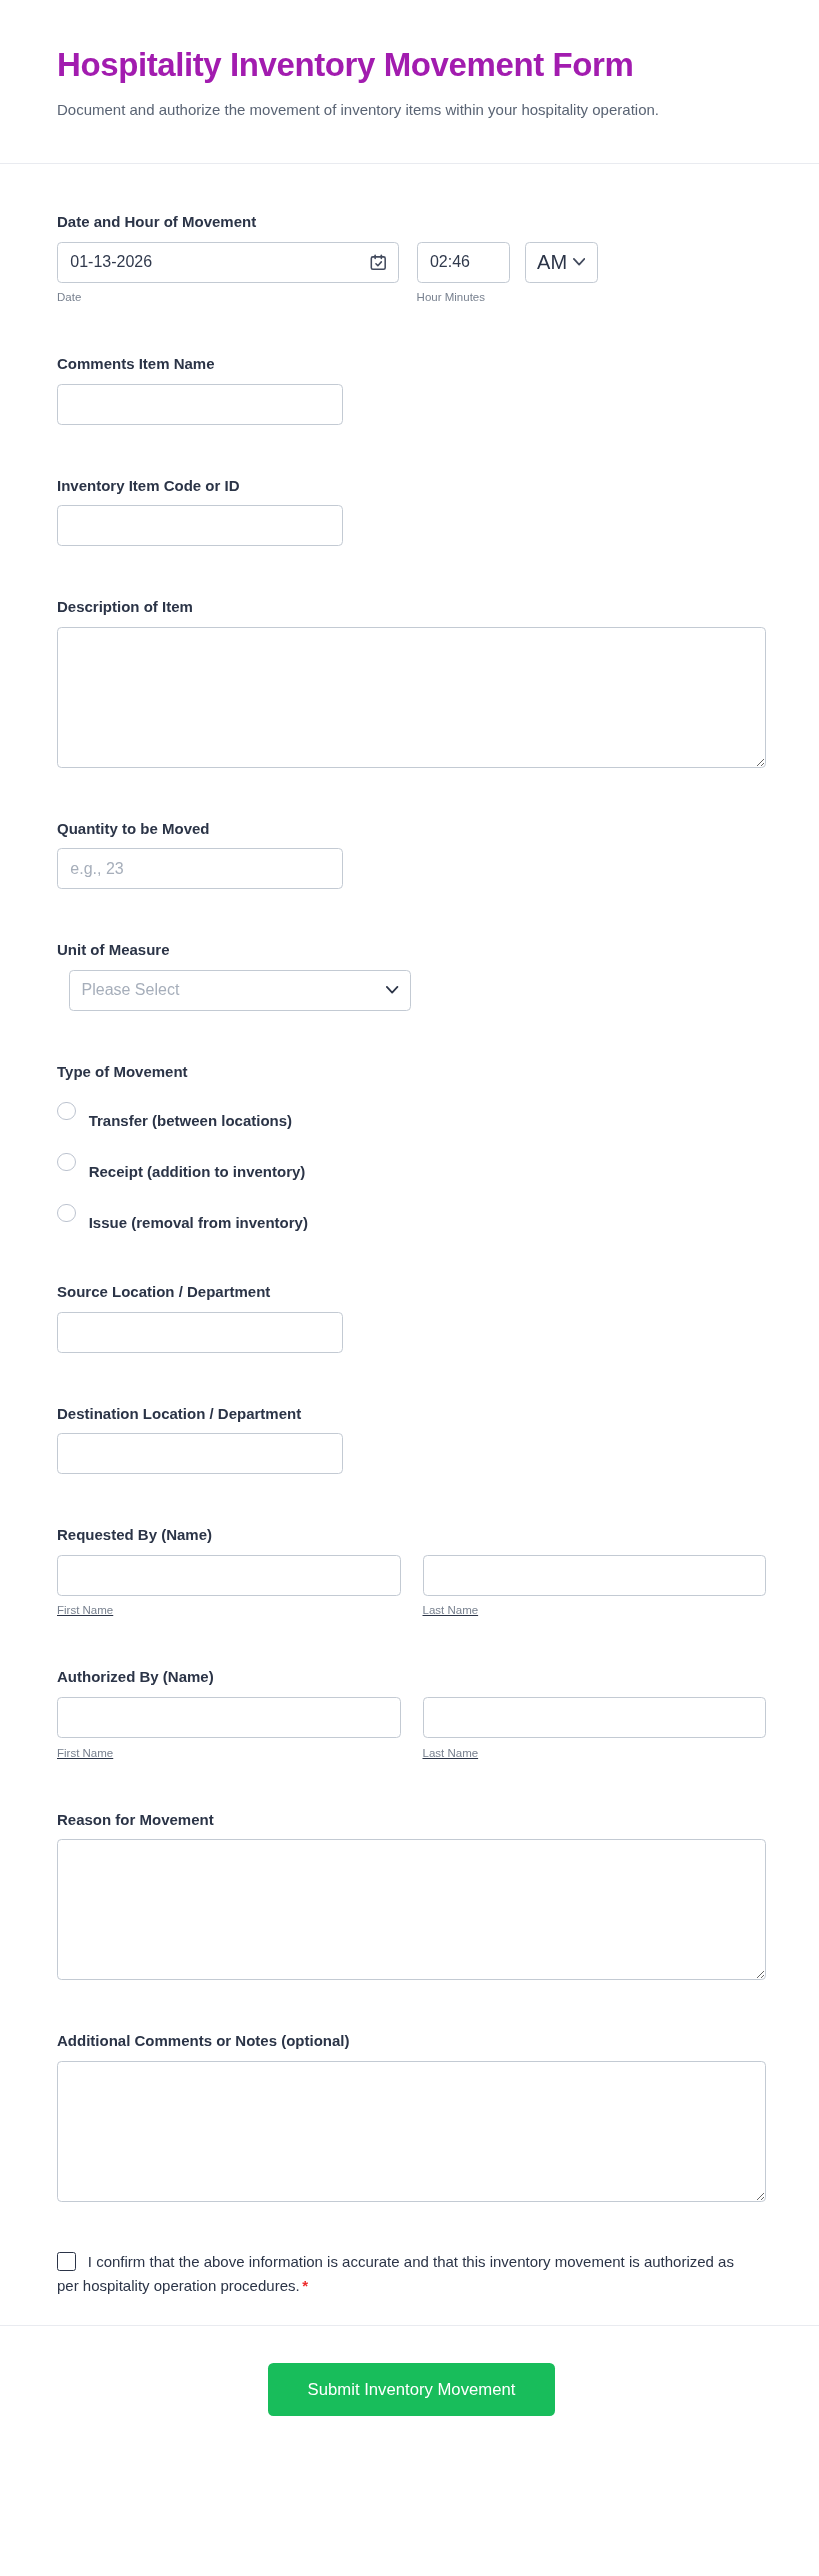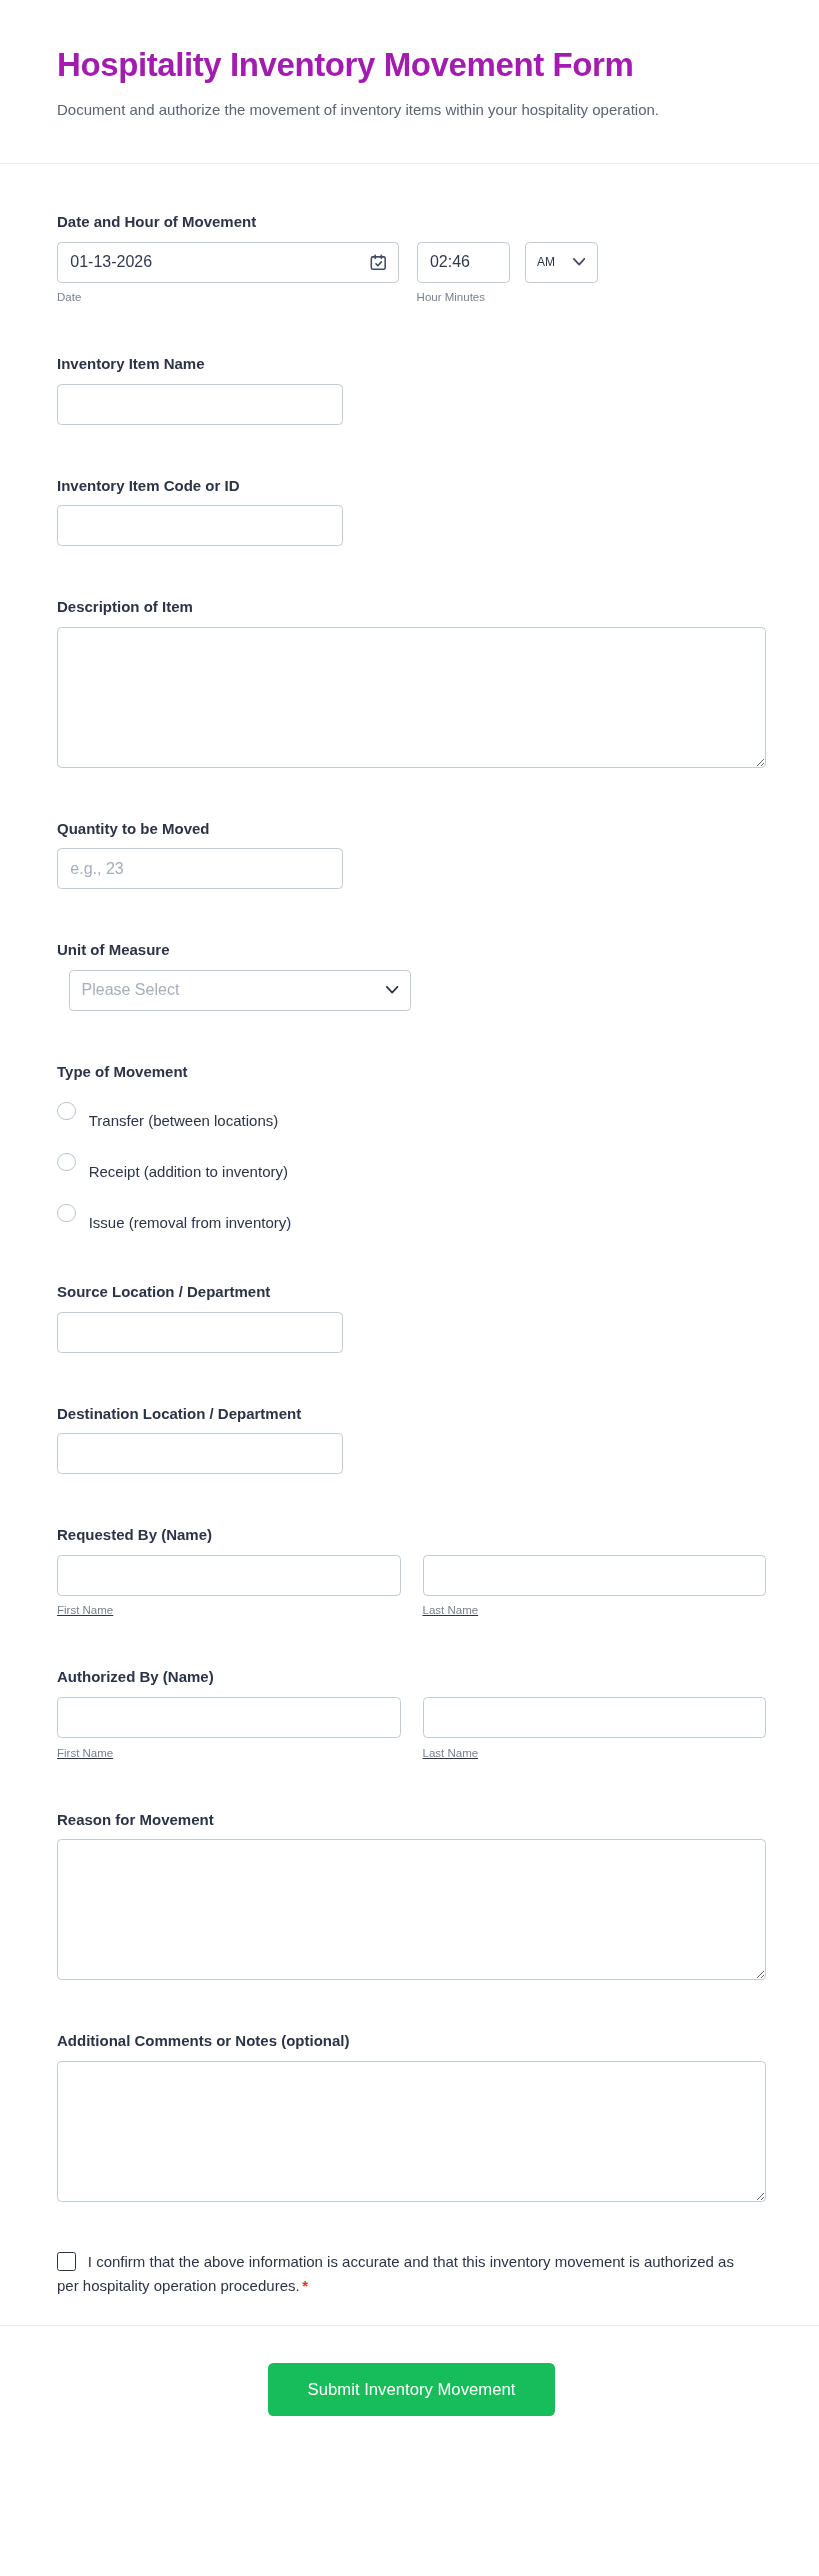--- a/index.html
+++ b/index.html
@@ -40,32 +40,32 @@
   .date-wrap .text-input { width: 100%; padding-right: 39px; }
   .cal-icon { position: absolute; right: 11.5px; top: 11.5px; width: 18.5px; height: 18.5px; cursor: pointer; }
   .time-wrap { margin-left: 17.6px; width: 93px; }
   .time-wrap .text-input { width: 93px; }
   .ampm-wrap { margin-left: 15px; }
   .select-box {
     display: flex; align-items: center; justify-content: space-between;
     height: 41px; border: 0.9px solid #c3cad3; border-radius: 4.4px; background: #fff;
     padding: 0 11.5px; cursor: pointer;
   }
-  .ampm-box { width: 73px; font-size: 12px; color: #2b3447; font-weight: 400; }
+  .ampm-box { width: 73px; font-size: 20px; color: #2b3447; font-weight: 400; }
   .unit-box { width: 342px; font-size: 16px; margin-left: 12px; }
   .select-placeholder { color: #a6aeba; }
   .chevron { width: 12.3px; height: 8px; flex: 0 0 auto; }
   
   .radio-group { padding-top: 1.8px; }
   .radio-row { display: flex; align-items: center; margin-bottom: 15px; cursor: pointer; }
   .radio-circle {
     width: 18.5px; height: 18.5px; border: 1.8px solid #bcc3cf; border-radius: 50%;
     background: #fff; flex: 0 0 auto;
   }
-  .radio-text { font-size: 15px; color: #2b3447; margin-left: 13.2px; font-weight: 400; margin-top: 19px; }
+  .radio-text { font-size: 15px; color: #2b3447; margin-left: 13.2px; font-weight: 700; margin-top: 19px; }
   
   .name-row { display: flex; }
   .name-col { width: 344px; text-decoration: underline; }
   .name-col + .name-col { margin-left: 22px; }
   .name-col .text-input { width: 100%; }
   
   .confirm-field { margin-bottom: 26.4px; margin-top: -3.5px; }
   .confirm-label { font-size: 15px; line-height: 1.62; color: #2b3447; max-width: 696px; cursor: pointer; }
   .checkbox-square {
     display: inline-block; width: 18.5px; height: 18.5px; border: 1.8px solid #2b3447;
@@ -113,21 +113,21 @@
           <span>AM</span>
           <svg class="chevron" viewBox="0 0 14 9">
             <polyline points="1,1 7,7.5 13,1" style="fill:none;stroke:#434b5e;stroke-width:2;stroke-linecap:round;stroke-linejoin:round;"></polyline>
           </svg>
         </div>
       </div>
     </div>
   </div>
 
   <div class="field">
-    <span class="field-label">Inventory Item Name</span>
+    <span class="field-label">Comments Item Name</span>
     <input class="text-input" type="text" value="" style="">
   </div>
 
   <div class="field">
     <span class="field-label">Inventory Item Code or ID</span>
     <input class="text-input" type="text" value="" style="">
   </div>
 
   <div class="field">
     <span class="field-label">Description of Item</span>

